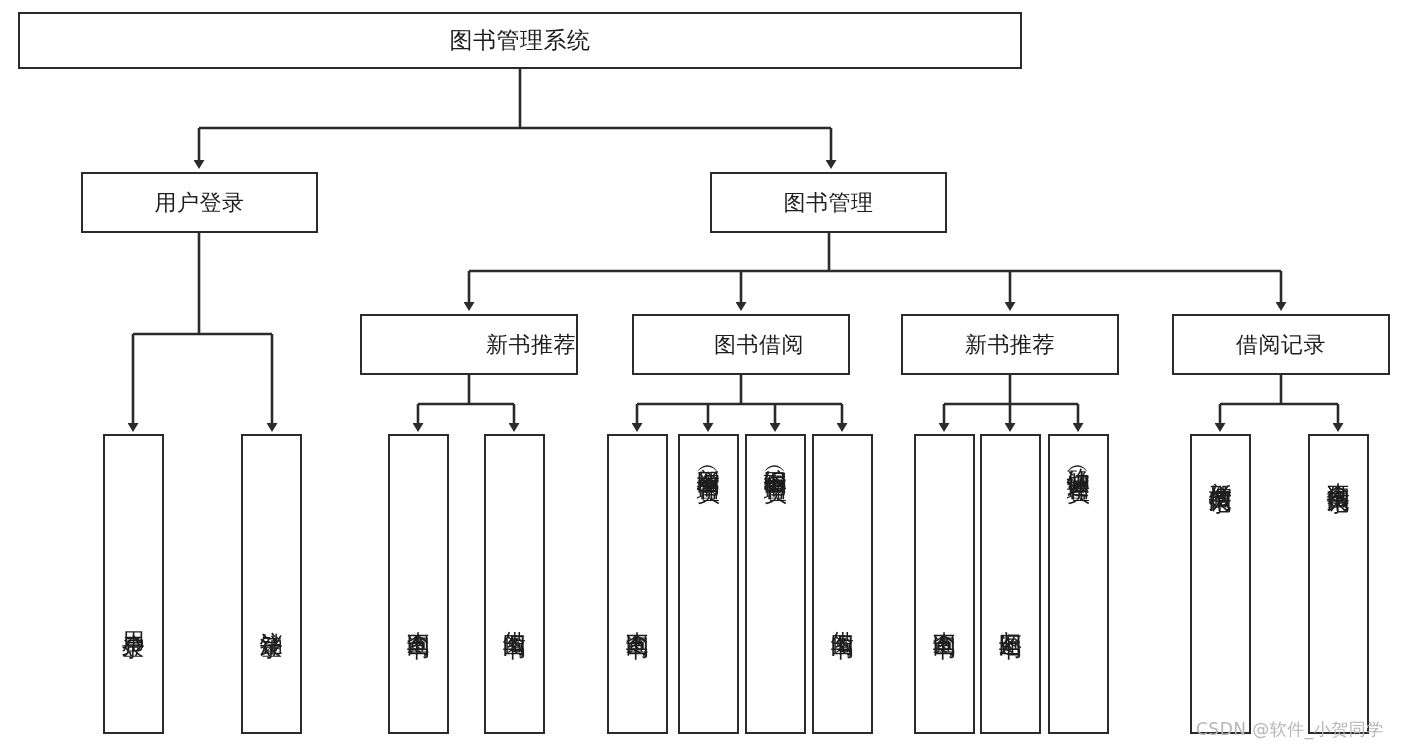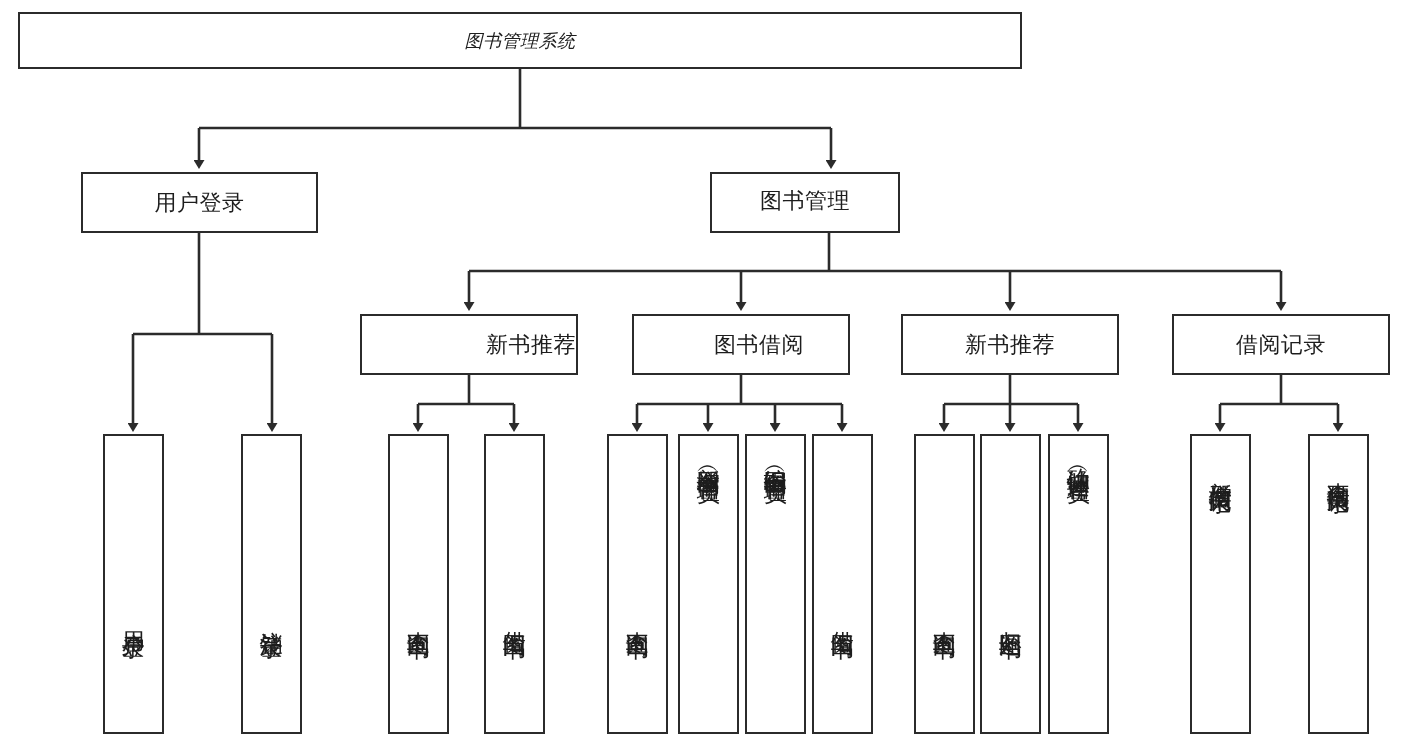--- a/index.html
+++ b/index.html
@@ -40,22 +40,21 @@
   .node .label {
     text-align: center;
     line-height: 1.18;
     white-space: nowrap;
   }
   .node.horiz .label {
     font-size: 22px;
     letter-spacing: 0.5px;
   }
   .node.root .label {
-    font-size: 18px;
-    font-style: italic;
+    font-size: 23px;
   }
   .node.vert {
     align-items: flex-start;
     padding-top: 14px;
   }
   .node.vert .label {
     writing-mode: vertical-rl;
     text-orientation: upright;
     font-size: 23px;
     line-height: 1.06;
@@ -133,21 +132,21 @@
     </g>
   </svg>
 
   <div class="node root horiz" style="left:18px; top:12px; width:1004px; height:57px;">
     <span class="label">图书管理系统</span>
   </div>
 
   <div class="node horiz" style="left:81px; top:172px; width:237px; height:61px;">
     <span class="label">用户登录</span>
   </div>
-  <div class="node horiz" style="left:710px; top:172px; width:190px; height:61px;font-family:Liberation Mono, monospace;">
+  <div class="node horiz" style="left:710px; top:172px; width:237px; height:61px;">
     <span class="label">图书管理</span>
   </div>
 
   <div class="node horiz" style="left:360px; top:314px; width:218px; height:61px;justify-content:flex-end;">
     <span class="label">新书推荐</span>
   </div>
   <div class="node horiz" style="left:632px; top:314px; width:218px; height:61px;padding-left:36px;">
     <span class="label">图书借阅</span>
   </div>
   <div class="node horiz" style="left:901px; top:314px; width:218px; height:61px;">
@@ -194,14 +193,15 @@
     <span class="label">确认归还（管理员）</span>
   </div>
 
   <div class="node vert" style="left:1190px; top:434px; width:61px; height:300px; padding-top:28px;">
     <span class="label">新增借阅记录</span>
   </div>
   <div class="node vert" style="left:1308px; top:434px; width:61px; height:300px; padding-top:28px;">
     <span class="label">查询借阅记录</span>
   </div>
 
+  <div class="watermark" style="left:1196px; top:718px;">CSDN @软件_小贺同学</div>
 
 </div>
 
 </body></html>

